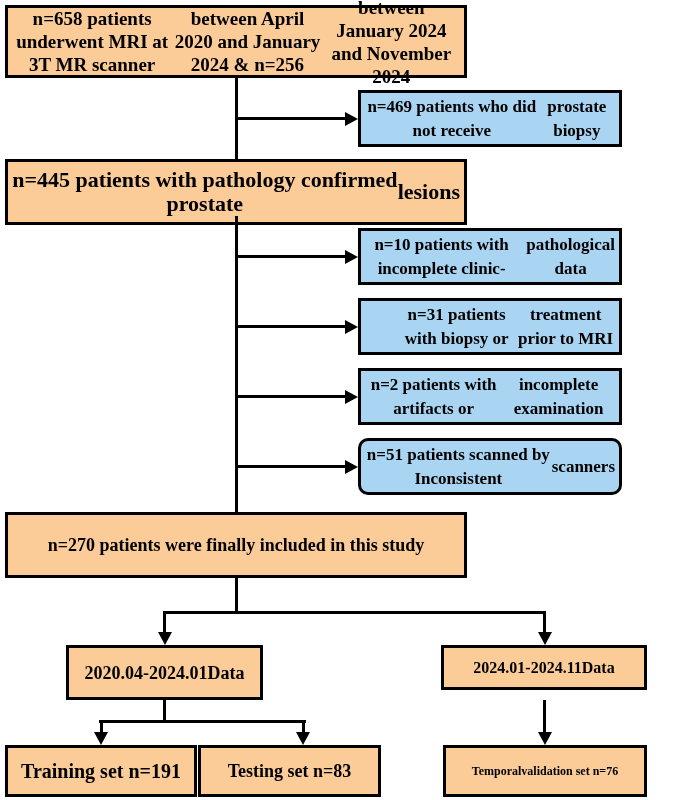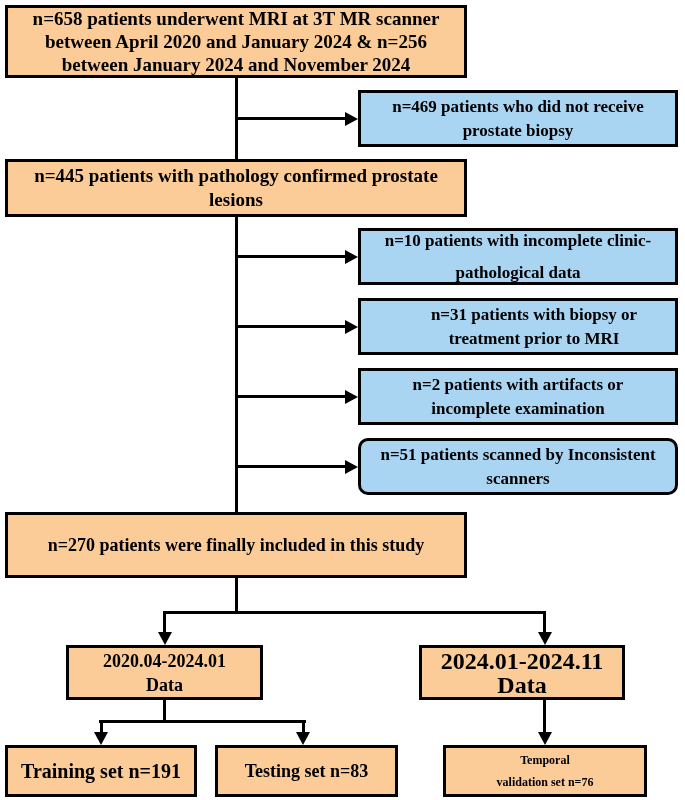--- a/index.html
+++ b/index.html
@@ -11,43 +11,43 @@
     font-family: "Liberation Serif", "DejaVu Serif", serif;
     font-weight: bold;
     color: #000000;
     overflow: hidden;
   }
   .node {
     position: absolute;
     box-sizing: border-box;
     border: 3px solid #000000;
     display: flex;
-    flex-direction: column;
+    flex-direction: row;
     justify-content: center;
     align-items: center;
     text-align: center;
     padding: 0 4px;
   }
   .node-cohort    { background: var(--cohort-fill, #FBCB98); }
   .node-exclusion { background: var(--exclusion-fill, #A9D4F2); }
 
   
   #n-initial   { left: 5px;   top: 5px;   width: 462px; height: 73px; font-size: 19px; line-height: 23px; }
-  #n-pathology { left: 5px;   top: 159px; width: 462px; height: 58px; font-size: 19px; line-height: 24px; text-align: center; }
+  #n-pathology { left: 5px;   top: 159px; width: 462px; height: 66px; font-size: 22px; line-height: 24px; text-align: center; }
   #n-included  { left: 5px;   top: 512px; width: 462px; height: 66px; font-size: 18px; line-height: 22px; }
-  .excl        { left: 358px; width: 320px; height: 57px; font-size: 17px; line-height: 24px; align-items: center; }
+  .excl        { left: 358px; width: 264px; height: 57px; font-size: 17px; line-height: 24px; align-items: center; }
   #n-excl-biopsy   { top: 90px;  }
   #n-excl-clinical { top: 228px; gap: 8px; }
   #n-excl-prior    { top: 298px; padding-left: 36px; }
   #n-excl-artifact { top: 368px; }
   #n-excl-scanner  { top: 438px; border-radius: 10px; }
   #n-data-early { left: 66px;  top: 645px; width: 197px; height: 55px; font-size: 18px; line-height: 24px; }
-  #n-data-late  { left: 419px; top: 645px; width: 206px; height: 55px; font-size: 24px; line-height: 24px; }
+  #n-data-late  { left: 441px; top: 645px; width: 206px; height: 45px; font-size: 16px; line-height: 24px; }
   #n-training   { left: 5px;   top: 745px; width: 192px; height: 52px; font-size: 20px; line-height: 22px; }
-  #n-testing    { left: 215px; top: 745px; width: 183px; height: 52px; font-size: 18px; line-height: 22px; }
+  #n-testing    { left: 198px; top: 745px; width: 183px; height: 52px; font-size: 18px; line-height: 22px; }
   #n-temporal   { left: 443px; top: 745px; width: 204px; height: 52px; font-size: 12px; line-height: 22px; }
 
   
   .line { position: absolute; background: #000000; }
   .arrow-right {
     position: absolute; width: 0; height: 0;
     border-left: 13px solid #000000;
     border-top: 7px solid transparent;
     border-bottom: 7px solid transparent;
   }

